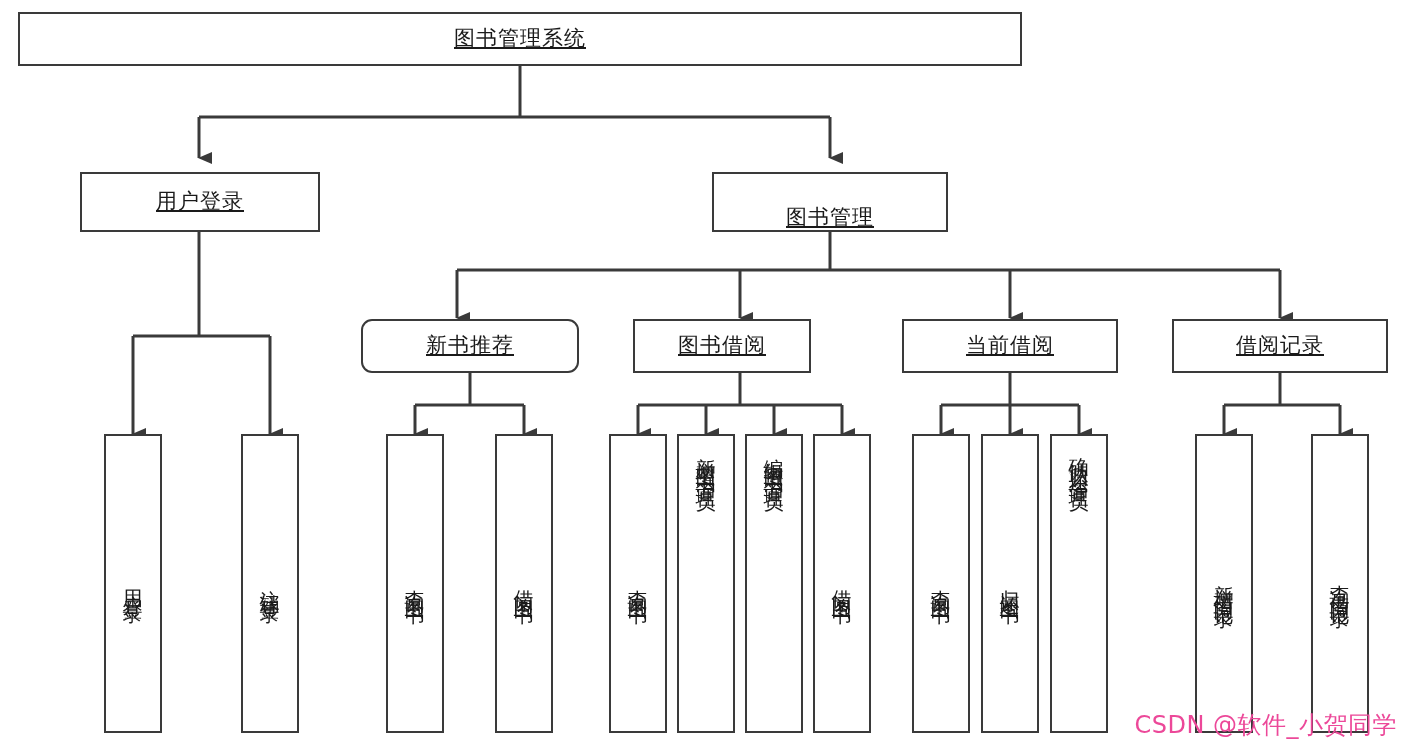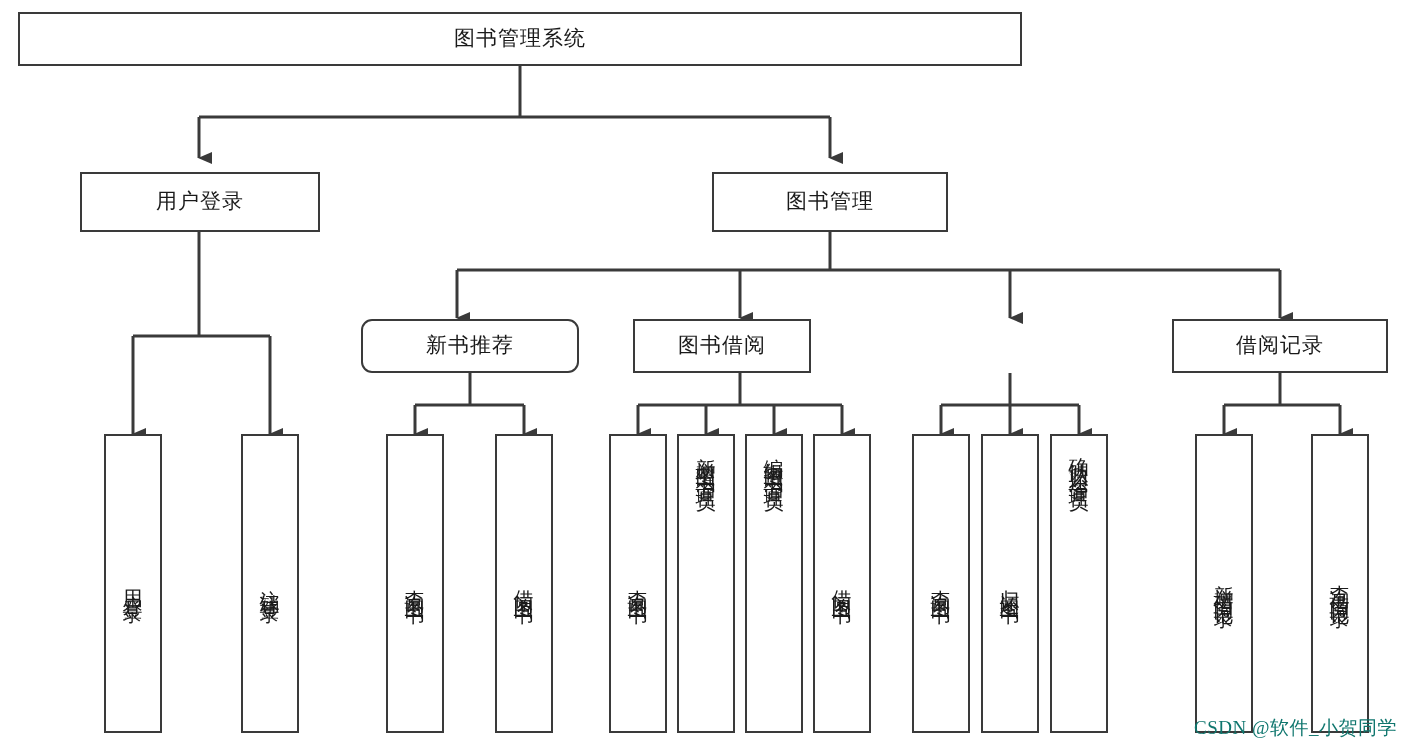--- a/index.html
+++ b/index.html
@@ -33,20 +33,21 @@
     display: flex;
     align-items: center;
     justify-content: center;
     color: #1a1a1a;
   }
   .node-h {
     
     font-size: 21px;
     letter-spacing: 1px;
     line-height: 1.2;
+    text-decoration: underline;
   }
   .node-v {
     
     font-size: 20px;
     align-items: flex-start;
     justify-content: center;
     padding-top: 6px;
   }
   .vtext {
     writing-mode: vertical-rl;
@@ -57,25 +58,24 @@
     display: block;
   }
   .node-v.centered {
     align-items: center;
     padding-top: 0;
   }
   .watermark {
     position: absolute;
     right: 8px;
     bottom: 6px;
-    font-size: 19px;
-    color: #0f766e;
+    font-size: 24px;
+    color: #ec4899;
     white-space: nowrap;
     letter-spacing: 0.5px;
-    font-family: Liberation Serif, serif;
   }
 </style>
 </head>
 <body>
 
 <div id="canvas">
 
   <svg id="wires" viewBox="0 0 1405 747">
     <defs>
       <marker id="arrow" viewBox="0 0 12 14" refX="6" refY="13" markerWidth="12" markerHeight="14" orient="auto-start-reverse" markerUnits="userSpaceOnUse">
@@ -128,32 +128,35 @@
   </svg>
 
   <div class="node node-h" style="left:18px; top:12px; width:1004px; height:54px;">
     <span>图书管理系统</span>
   </div>
 
   <div class="node node-h" style="left:80px; top:172px; width:240px; height:60px;">
     <span>用户登录</span>
   </div>
 
-  <div class="node node-h" style="left:712px; top:172px; width:236px; height:60px;">
+  <div class="node node-h" style="left:712px; top:172px; width:236px; height:60px;align-items:flex-end;">
     <span>图书管理</span>
   </div>
 
   <div class="node node-h" style="left:361px; top:319px; width:218px; height:54px;border-radius:11px;">
     <span>新书推荐</span>
   </div>
 
   <div class="node node-h" style="left:633px; top:319px; width:178px; height:54px;">
     <span>图书借阅</span>
   </div>
 
+  <div class="node node-h" style="left:902px; top:319px; width:216px; height:54px;">
+    <span>当前借阅</span>
+  </div>
 
   <div class="node node-h" style="left:1172px; top:319px; width:216px; height:54px;">
     <span>借阅记录</span>
   </div>
 
   <div class="node node-v centered" style="left:104px; top:434px; width:58px; height:299px;">
     <span class="vtext">用户登录</span>
   </div>
 
   <div class="node node-v centered" style="left:241px; top:434px; width:58px; height:299px;">

